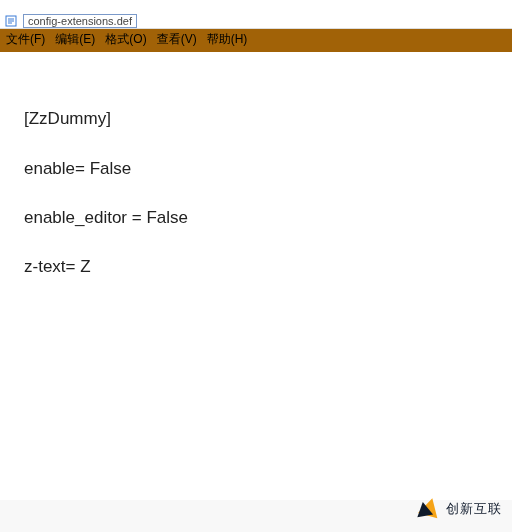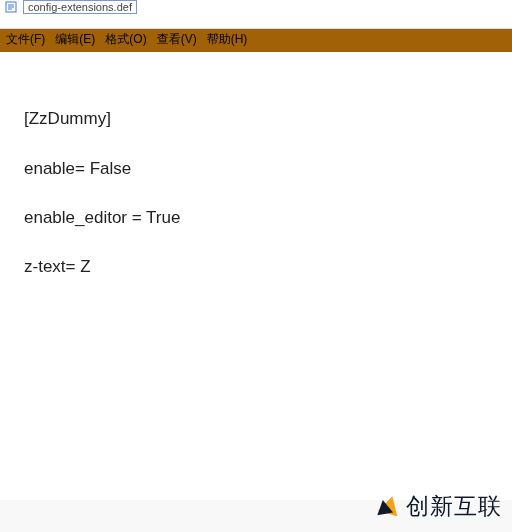--- a/index.html
+++ b/index.html
@@ -6,21 +6,21 @@
   body {
     font-family: "Microsoft YaHei", "Segoe UI", sans-serif;
     font-size: 12px;
     background: #f8f8f8;
     width: 512px;
     height: 532px;
     overflow: hidden;
   }
   .titlebar {
     display: flex;
-    align-items: flex-end;
+    align-items: flex-start;
     padding: 14px 4px;
     gap: 5px;
     background: #fff;
     border-bottom: 1px solid #ddd;
     height: 20px;
   }
   .titlebar .icon-box {
     width: 14px; height: 14px;
     display: flex; align-items: center; justify-content: center;
     color: #3a7bd5;
@@ -90,21 +90,21 @@
     content: "";
     position: absolute;
     left: 0px; top: 6px;
     width: 0; height: 0;
     border-left: 8px solid transparent;
     border-right: 8px solid transparent;
     border-bottom: 14px solid #0f1a2b;
     transform: rotate(-10deg);
   }
   .wm-text {
-    font-size: 23px;
+    font-size: 13px;
     color: #0f1a2b;
     font-weight: 500;
     letter-spacing: 1px;
   }
 </style>
 </head>
 <body>
 
 <div class="titlebar">
   <span class="icon-box">
@@ -122,21 +122,21 @@
   <span>编辑(E)</span>
   <span>格式(O)</span>
   <span>查看(V)</span>
   <span>帮助(H)</span>
 </div>
 
 <div class="content">
 <div class="block">
 <div>[ZzDummy]</div>
 <div>enable= False</div>
-<div>enable_editor = True</div>
+<div>enable_editor = False</div>
 <div>z-text= Z</div>
 
 </div>
 
 </div>
 
 <div class="watermark">
   <span class="wm-icon"></span>
   <span class="wm-text">创新互联</span>
 </div>

